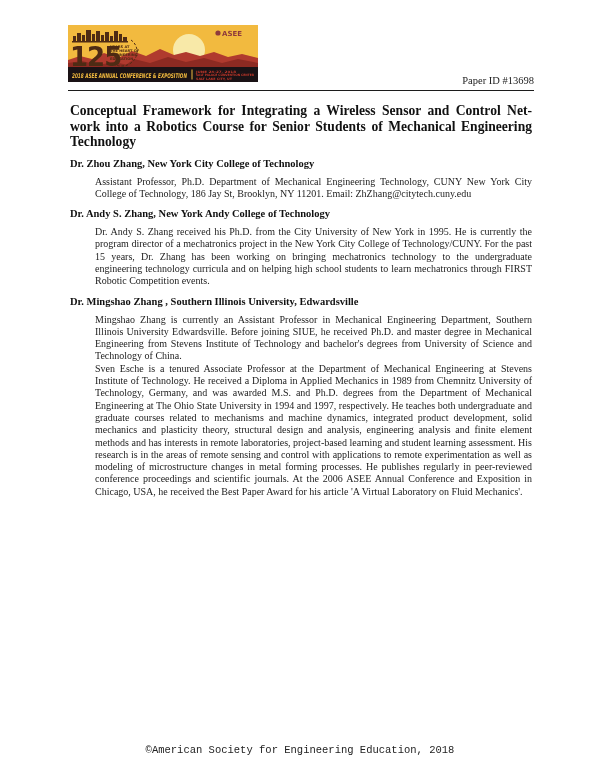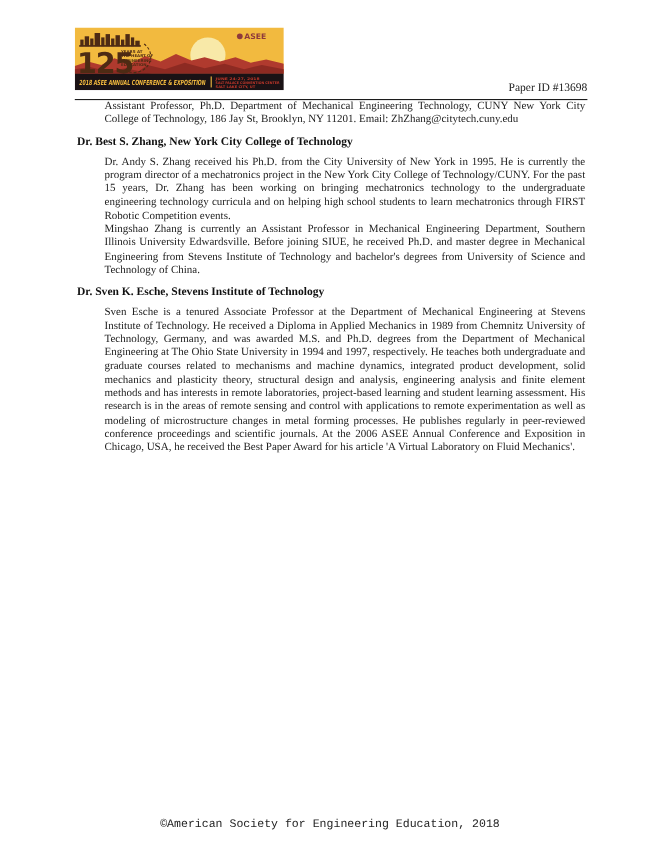--- a/index.html
+++ b/index.html
@@ -116,36 +116,42 @@
         <text x="128" y="54.8" font-size="3.2" textLength="36" lengthAdjust="spacingAndGlyphs" fill="#C0372A">SALT LAKE CITY, UT</text>
       </g>
     </svg>
   </div>
 
   <div class="paper-id">Paper ID #13698</div>
   <div class="header-rule"></div>
 
   <div class="content">
 
+    <div class="paper-title">
+      <div class="title-line justified">Conceptual Framework for Integrating a Wireless Sensor and Control Net-</div>
+      <div class="title-line justified">work into a Robotics Course for Senior Students of Mechanical Engineering</div>
+      <div class="title-line">Technology</div>
+    </div>
 
     <div class="author-section">
+      <div class="author-name">Dr. Zhou Zhang, New York City College of Technology</div>
       <p class="author-bio">Assistant Professor, Ph.D. Department of Mechanical Engineering Technology, CUNY New York City College of Technology, 186 Jay St, Brooklyn, NY 11201. Email: ZhZhang@citytech.cuny.edu</p>
     </div>
 
     <div class="author-section">
-      <div class="author-name">Dr. Best S. Zhang, New York City College of Technology</div>
+      <div class="author-name">Dr. Andy S. Zhang, New York Andy College of Technology</div>
       <p class="author-bio">Dr. Andy S. Zhang received his Ph.D. from the City University of New York in 1995. He is currently the program director of a mechatronics project in the New York City College of Technology/CUNY. For the past 15 years, Dr. Zhang has been working on bringing mechatronics technology to the undergraduate engineering technology curricula and on helping high school students to learn mechatronics through FIRST Robotic Competition events.</p>
     </div>
 
     <div class="author-section">
+      <div class="author-name">Dr. Mingshao Zhang , Southern Illinois University, Edwardsville</div>
       <p class="author-bio">Mingshao Zhang is currently an Assistant Professor in Mechanical Engineering Department, Southern Illinois University Edwardsville. Before joining SIUE, he received Ph.D. and master degree in Mechanical Engineering from Stevens Institute of Technology and bachelor's degrees from University of Science and Technology of China.</p>
     </div>
 
     <div class="author-section">
-      <div class="author-name">Dr. Sven K. Esche, Stevens Institute of Technology</div>
       <p class="author-bio">Sven Esche is a tenured Associate Professor at the Department of Mechanical Engineering at Stevens Institute of Technology. He received a Diploma in Applied Mechanics in 1989 from Chemnitz University of Technology, Germany, and was awarded M.S. and Ph.D. degrees from the Department of Mechanical Engineering at The Ohio State University in 1994 and 1997, respectively. He teaches both undergraduate and graduate courses related to mechanisms and machine dynamics, integrated product development, solid mechanics and plasticity theory, structural design and analysis, engineering analysis and finite element methods and has interests in remote laboratories, project-based learning and student learning assessment. His research is in the areas of remote sensing and control with applications to remote experimentation as well as modeling of microstructure changes in metal forming processes. He publishes regularly in peer-reviewed conference proceedings and scientific journals. At the 2006 ASEE Annual Conference and Exposition in Chicago, USA, he received the Best Paper Award for his article 'A Virtual Laboratory on Fluid Mechanics'.</p>
     </div>
 
   </div>
 
   <div class="footer">©American Society for Engineering Education, 2018</div>
 
 </div>
 
 </body></html>

